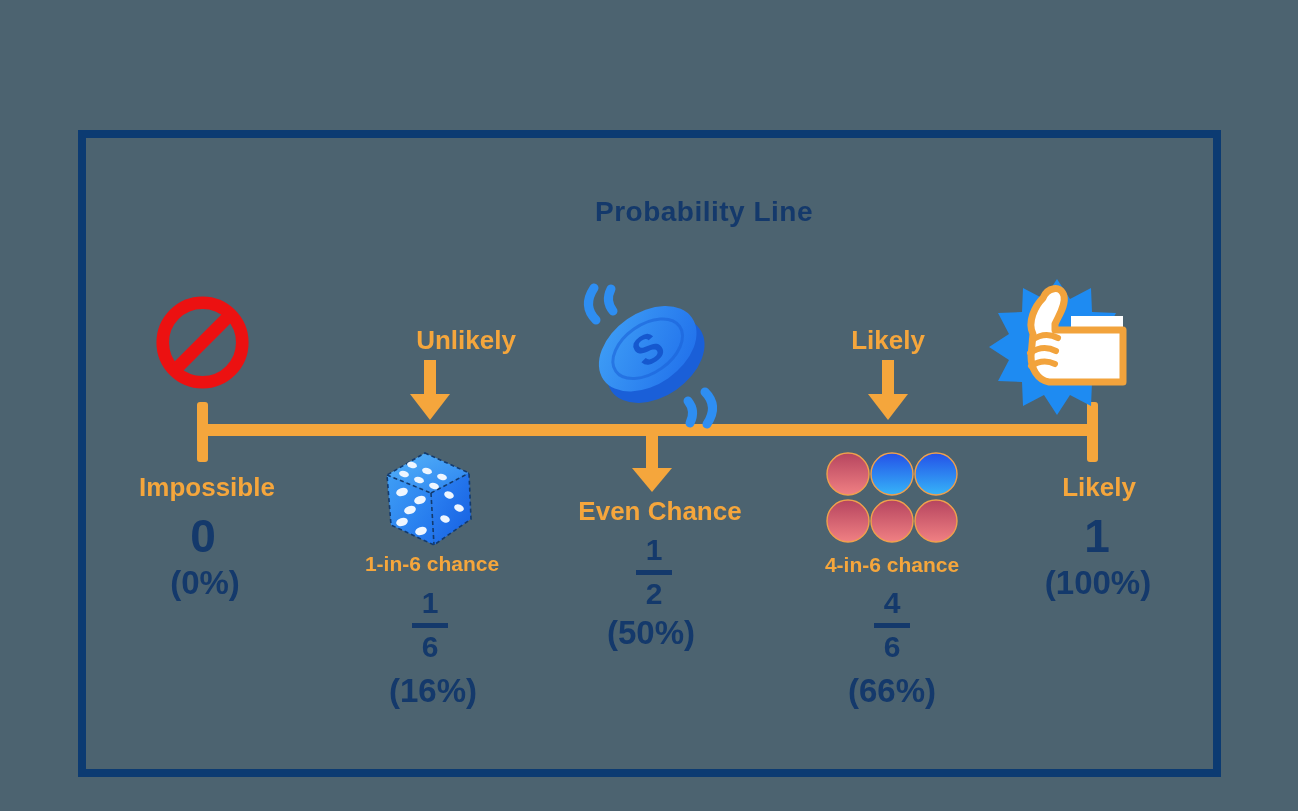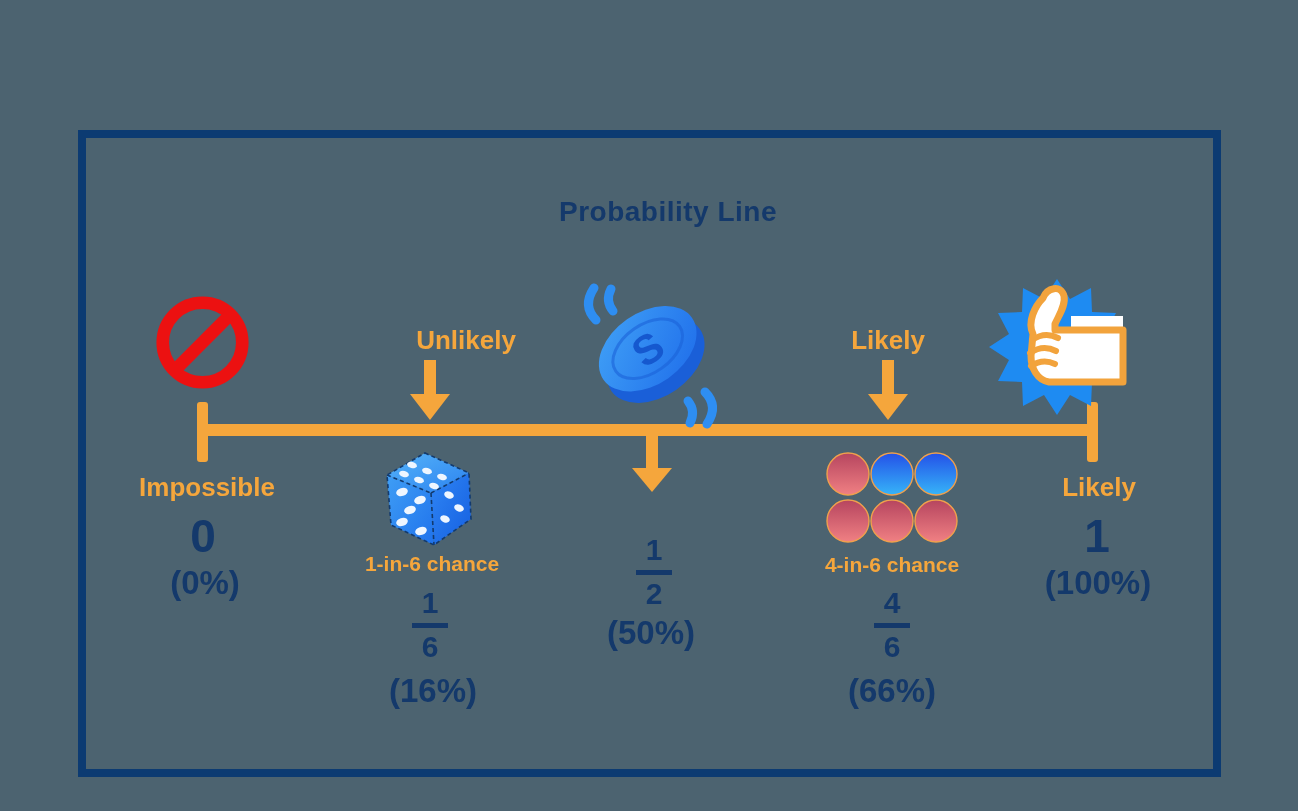--- a/index.html
+++ b/index.html
@@ -2,21 +2,21 @@
 <html><head>
 <meta charset="utf-8">
 <style>
   html,body{margin:0;padding:0;}
   body{background:#4c6370;font-family:"Liberation Sans","DejaVu Sans",sans-serif;}
   .canvas{position:relative;width:1298px;height:811px;background:#4c6370;overflow:hidden;}
   .frame{position:absolute;left:78px;top:130px;width:1143px;height:647px;
          border:8px solid #0c3b72;box-sizing:border-box;}
   .abs{position:absolute;}
   .cx{transform:translateX(-50%);}
-  .title{color:#14396b;font-size:28px;font-weight:800;letter-spacing:.5px;white-space:nowrap;}
+  .title{color:#14396b;font-size:28px;font-weight:800;letter-spacing:.5px;white-space:nowrap;margin-left:36px;}
   .olabel{color:#f5a63c;font-size:26px;font-weight:800;white-space:nowrap;}
   .chance{color:#f5a63c;font-size:21px;font-weight:800;white-space:nowrap;text-align:right;}
   .num-big{color:#14396b;font-size:46px;font-weight:800;line-height:1;}
   .pct{color:#14396b;font-size:33px;font-weight:800;white-space:nowrap;line-height:1;}
   .fraction{color:#14396b;font-size:30px;font-weight:800;line-height:1;text-align:center;}
   .fraction .fnum{display:inline-block;min-width:22px;padding:0 7px 5px;border-bottom:5px solid #14396b;}
   .fraction .fden{padding-top:4px;}
   .pline{background:#f5a63c;border-radius:3px;}
   .tick{background:#f5a63c;border-radius:3px;}
   svg{display:block;}
@@ -122,20 +122,21 @@
         <path d="M120,121 Q128,131 122,143"></path>
       </g>
     </svg>
   </div>
   <div class="abs" style="left:630px;top:436px;">
     <svg width="44" height="58" viewBox="0 0 44 58">
       <rect x="16" y="0" width="12" height="34" fill="#f5a63c"></rect>
       <polygon points="2,32 42,32 22,56" fill="#f5a63c"></polygon>
     </svg>
   </div>
+  <div class="abs cx olabel" style="left:660px;top:496px;">Even Chance</div>
   <div class="abs cx fraction" style="left:654px;top:535px;">
     <div class="fnum">1</div>
     <div class="fden">2</div>
   </div>
   <div class="abs cx pct" style="left:651px;top:616px;">(50%)</div>
 
   <div class="abs cx olabel" style="left:888px;top:325px;">Likely</div>
   <div class="abs" style="left:866px;top:360px;">
     <svg width="44" height="62" viewBox="0 0 44 62">
       <rect x="16" y="0" width="12" height="36" fill="#f5a63c"></rect>

